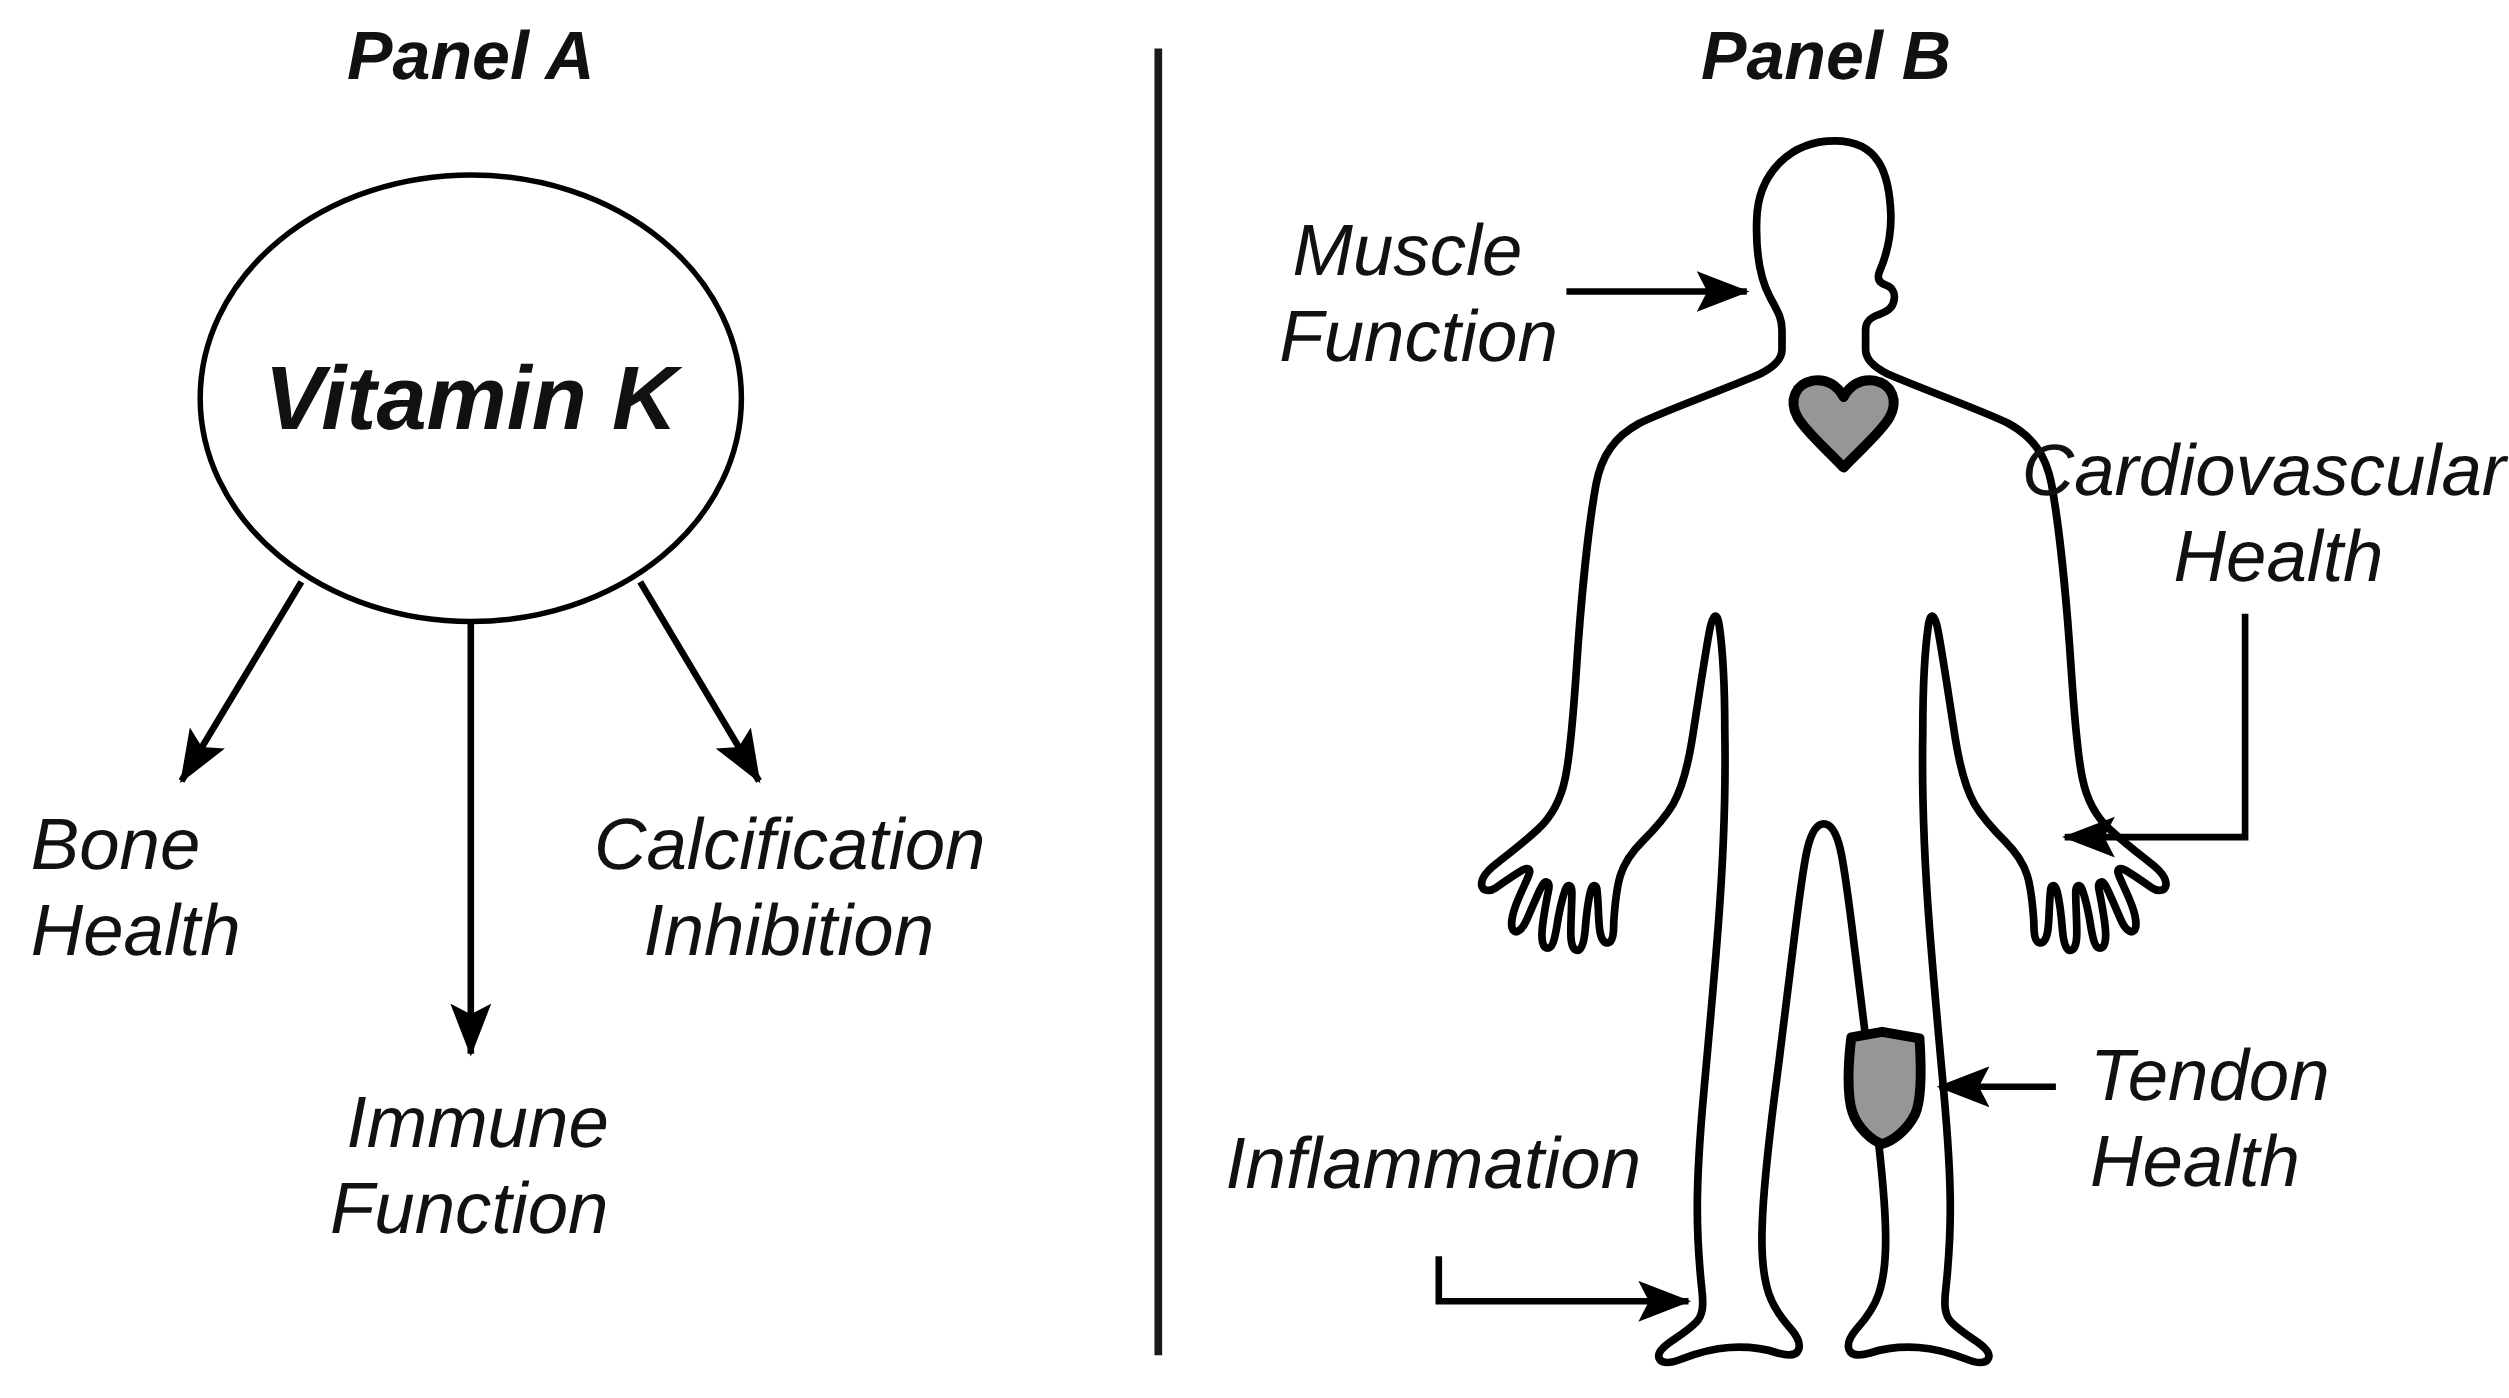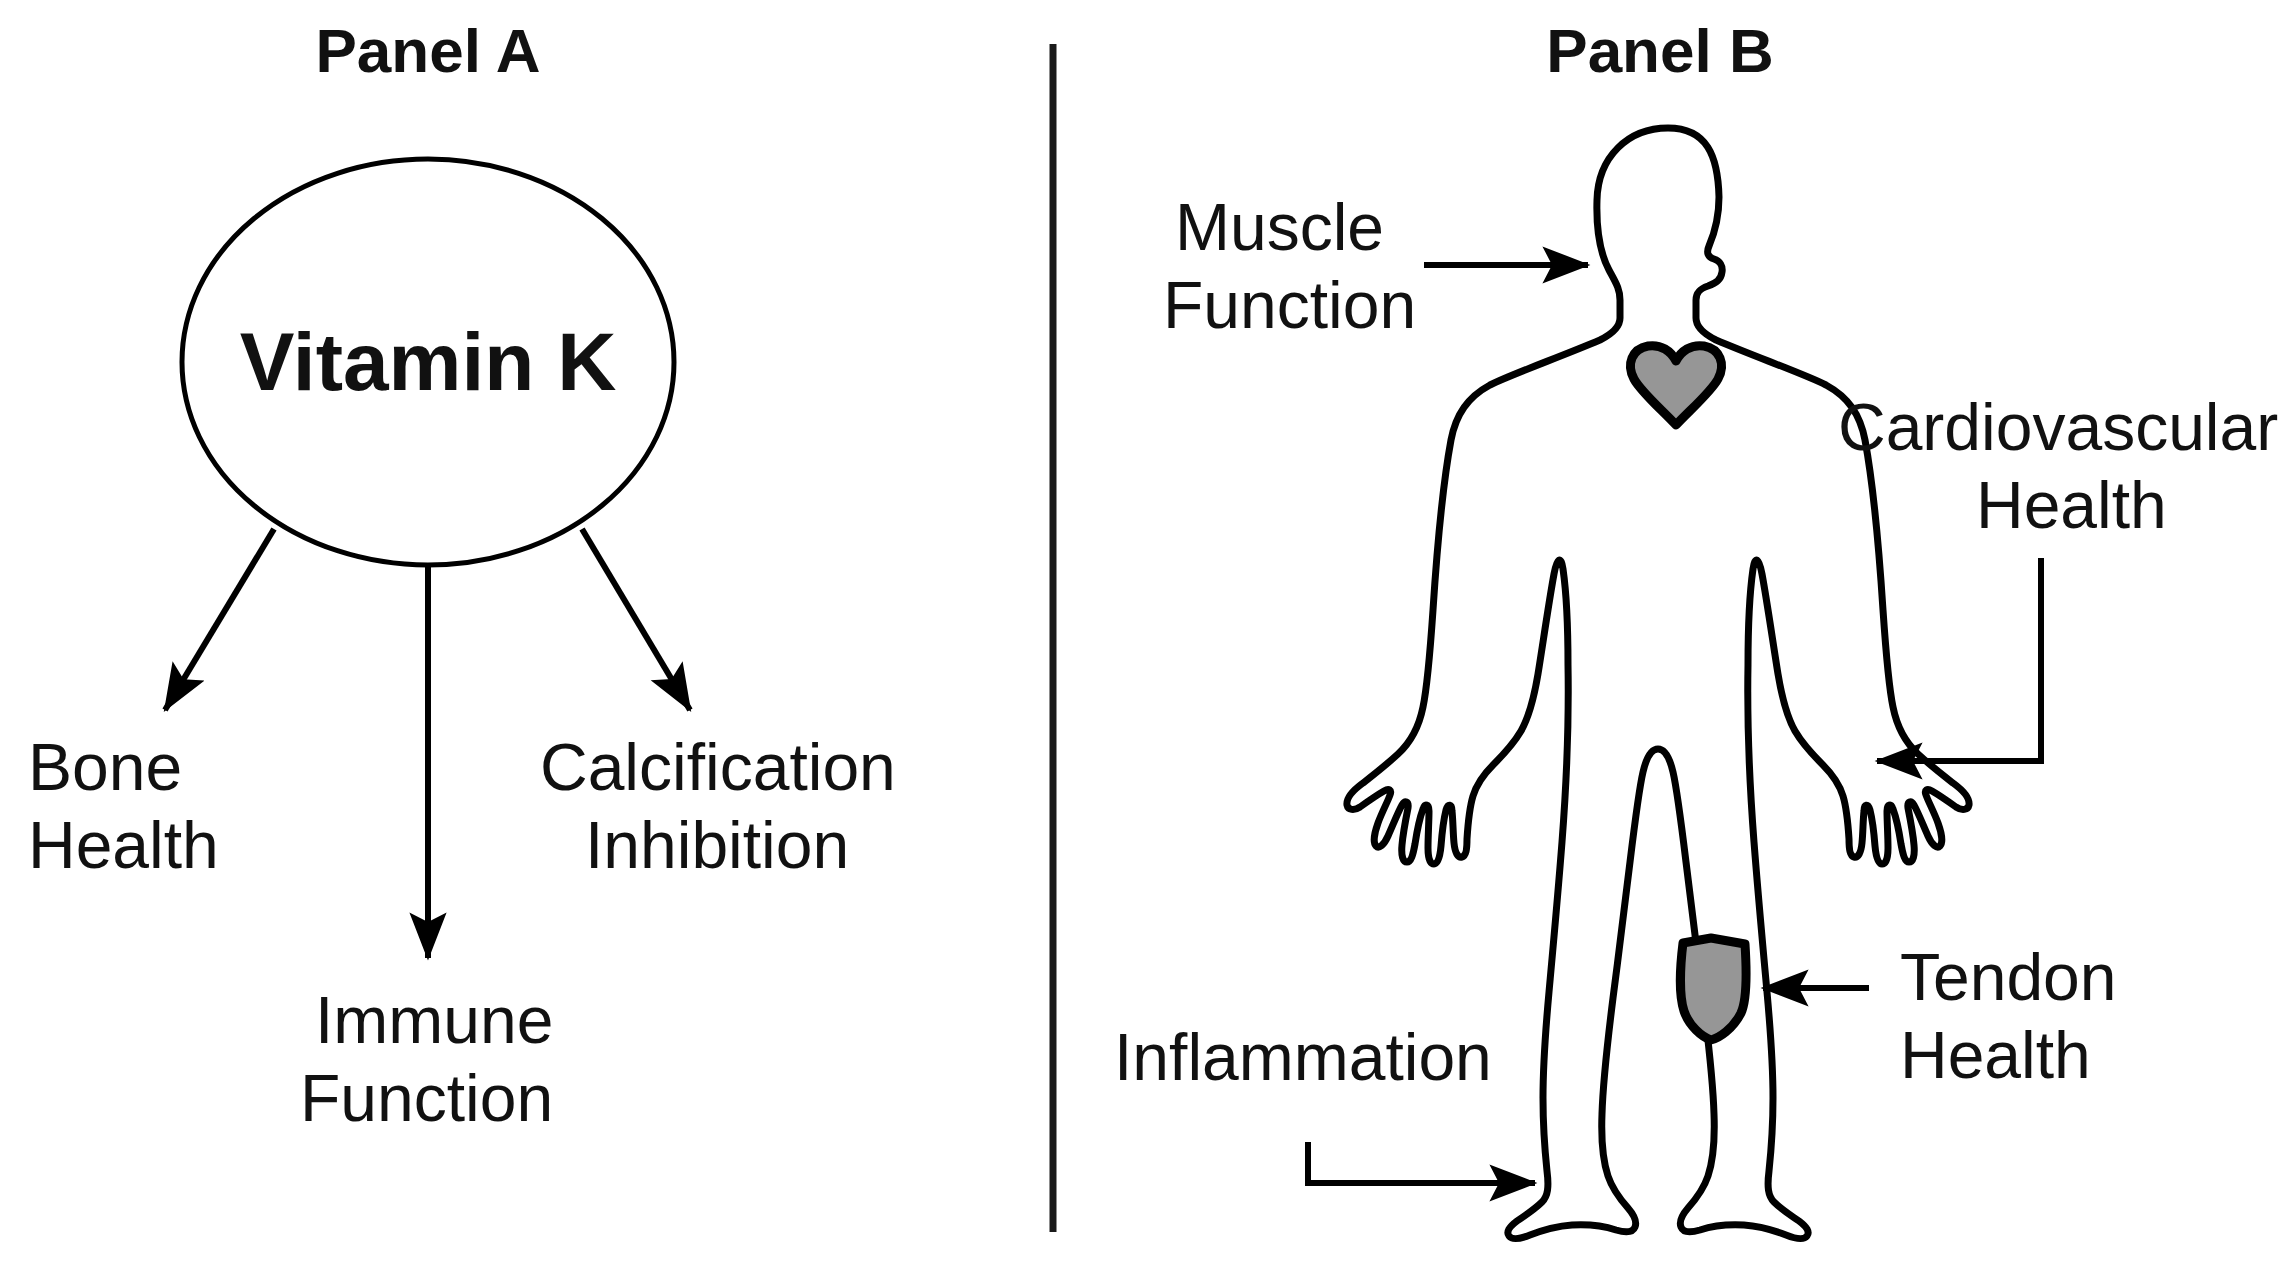--- a/index.html
+++ b/index.html
@@ -11,20 +11,21 @@
   body {
     font-family: "Liberation Sans", sans-serif;
     color: #000000;
   }
   #figure-root {
     position: relative;
     width: 2281px;
     height: 1271px;
     background: #ffffff;
     overflow: hidden;
+    font-style: italic;
   }
   #figure-svg {
     position: absolute;
     top: 0;
     left: 0;
     width: 2281px;
     height: 1271px;
     display: block;
   }
   .fig-text {

